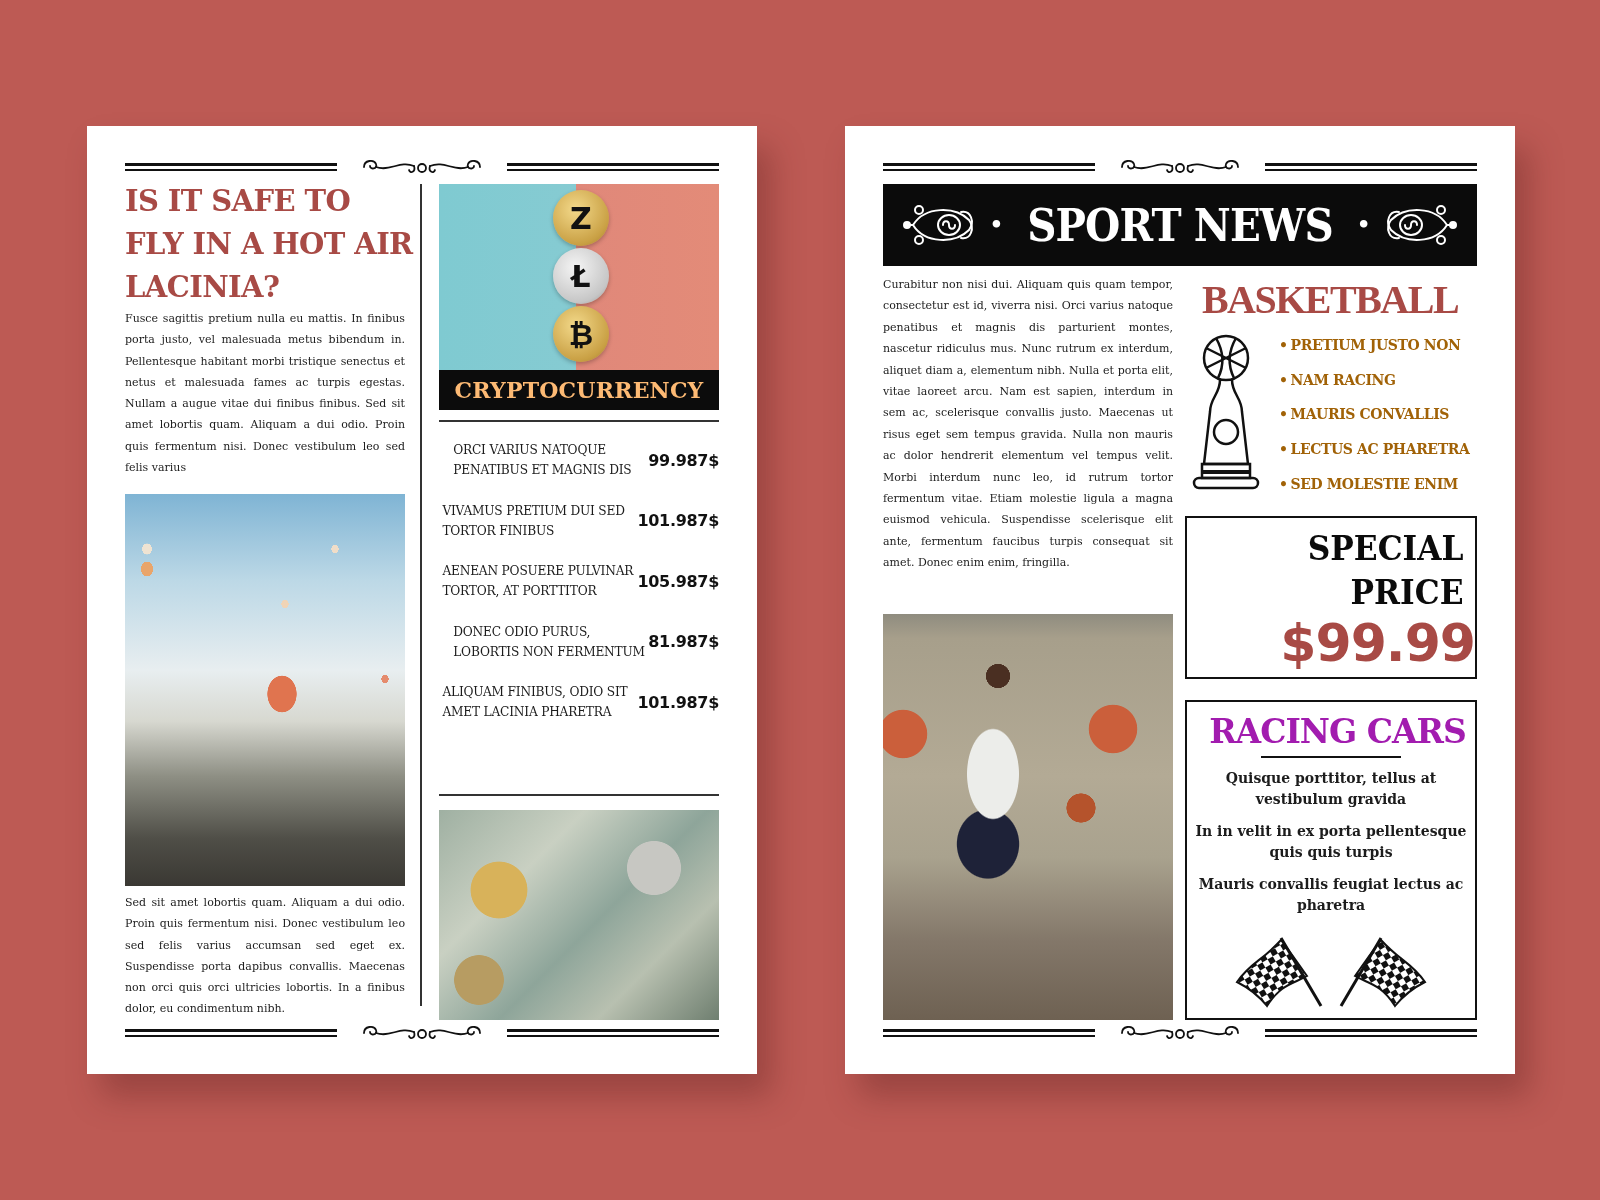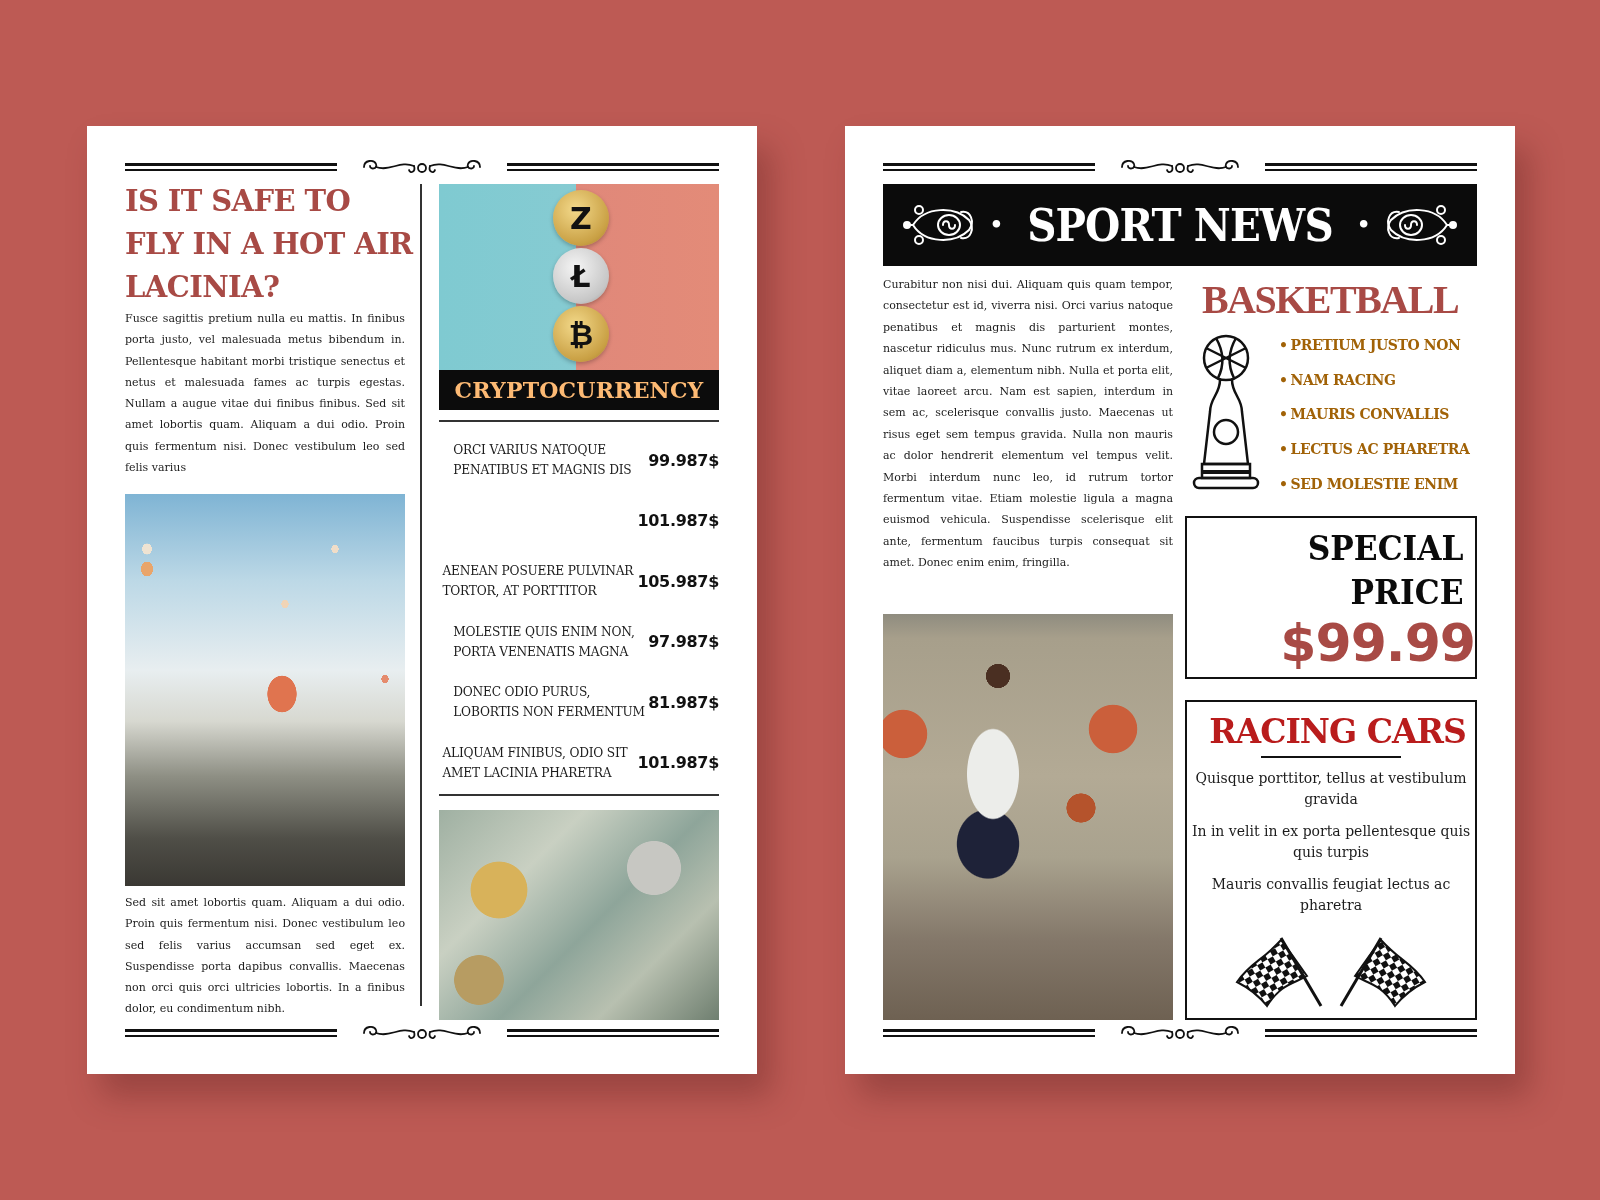--- a/index.html
+++ b/index.html
@@ -154,25 +154,25 @@
       radial-gradient(circle 28px at 20px 120px, #cb5f3b 0 85%, transparent 88%),
       radial-gradient(circle 28px at 230px 115px, #cb5f3b 0 85%, transparent 88%),
       linear-gradient(180deg, #8f8c7f 0%, #a79f8b 6%, #b3aa95 40%, #a9a28e 60%, #84786a 80%, #6e6152 100%);
   }
   #racing-box {
     position: absolute; left: 340px; top: 574px; width: 292px; height: 320px;
     border: 2px solid #111; text-align: center;
   }
   .racing-title {
     margin-top: 10px;
-    font-family: "DejaVu Serif", serif; font-weight: 900; font-size: 33px; line-height: 40px; color: #b91c1c; letter-spacing: -1px; margin-left: 13px;
+    font-family: "DejaVu Serif", serif; font-weight: 900; font-size: 33px; line-height: 40px; color: #a21caf; letter-spacing: -1px; margin-left: 13px;
   }
   .racing-underline { width: 140px; height: 2px; background: #111; margin: 4px auto 10px; }
   .racing-line {
-    font-family: "DejaVu Serif", serif; font-size: 14px; line-height: 21px; color: #1c1c1c; margin-bottom: 11px; padding: 0 4px;
+    font-family: "DejaVu Serif", serif; font-size: 14px; line-height: 21px; color: #1c1c1c; margin-bottom: 11px; padding: 0 4px; font-weight: bold;
   }
   .flags { position: absolute; left: 44px; bottom: 8px; width: 200px; height: 78px; }
 </style>
 </head>
 <body>
 
 <svg width="0" height="0" style="position:absolute">
   <defs>
     <symbol id="flourish-sym" viewBox="0 0 124 22">
       <g fill="none" stroke="#111" stroke-width="1.8" stroke-linecap="round">
@@ -227,29 +227,26 @@
   </div>
 
   <div class="thin-rule" style="top:294px;"></div>
 
   <div id="price-list">
     <div class="price-row">
       <div class="price-label">ORCI VARIUS NATOQUE PENATIBUS ET MAGNIS DIS</div>
       <div class="price-value">99.987$</div>
     </div>
     <div class="price-row">
+      <div class="price-label">VIVAMUS PRETIUM DUI SED TORTOR FINIBUS</div>
       <div class="price-value">101.987$</div>
     </div>
     <div class="price-row">
       <div class="price-label">AENEAN POSUERE PULVINAR TORTOR, AT PORTTITOR</div>
       <div class="price-value">105.987$</div>
-    </div>
-    <div class="price-row">
-      <div class="price-label">MOLESTIE QUIS ENIM NON, PORTA VENENATIS MAGNA</div>
-      <div class="price-value">97.987$</div>
     </div>
     <div class="price-row">
       <div class="price-label">DONEC ODIO PURUS, LOBORTIS NON FERMENTUM</div>
       <div class="price-value">81.987$</div>
     </div>
     <div class="price-row">
       <div class="price-label">ALIQUAM FINIBUS, ODIO SIT AMET LACINIA PHARETRA</div>
       <div class="price-value">101.987$</div>
     </div>
   </div>

